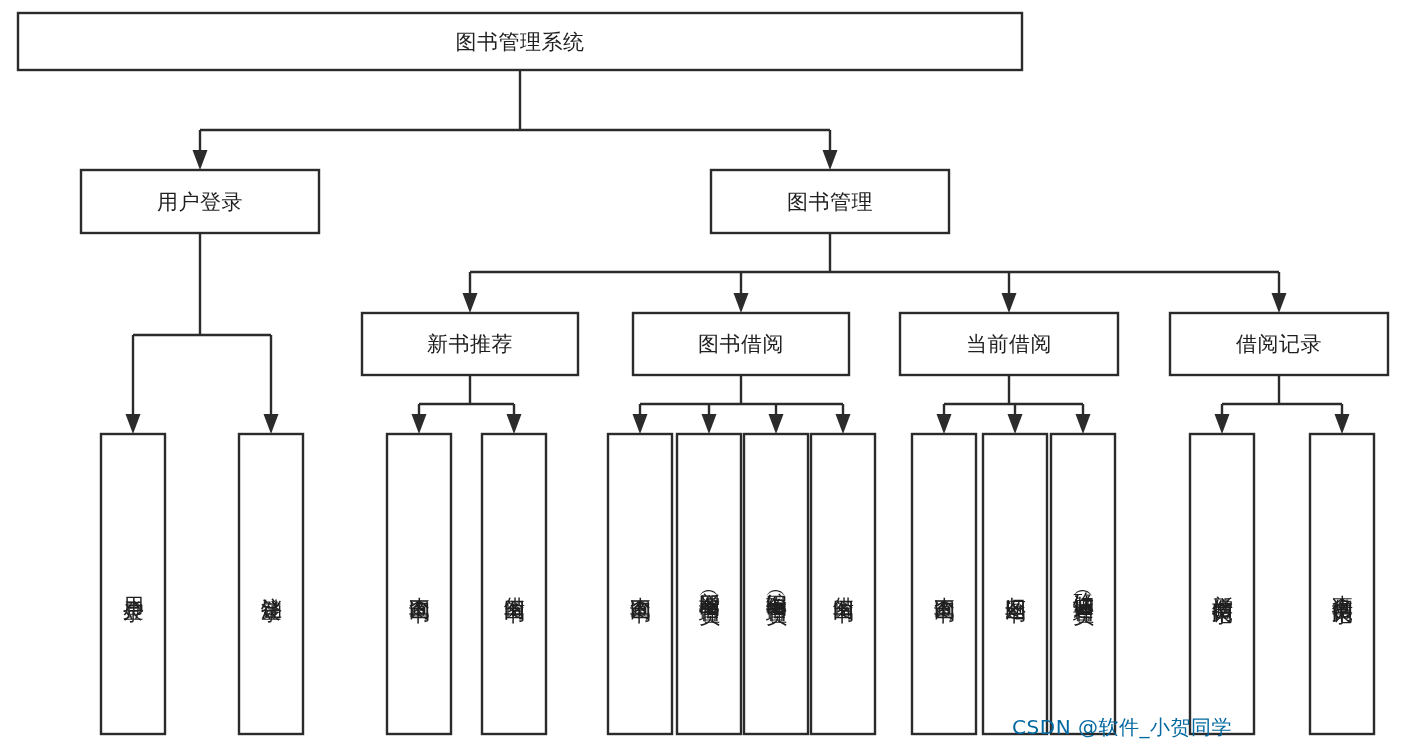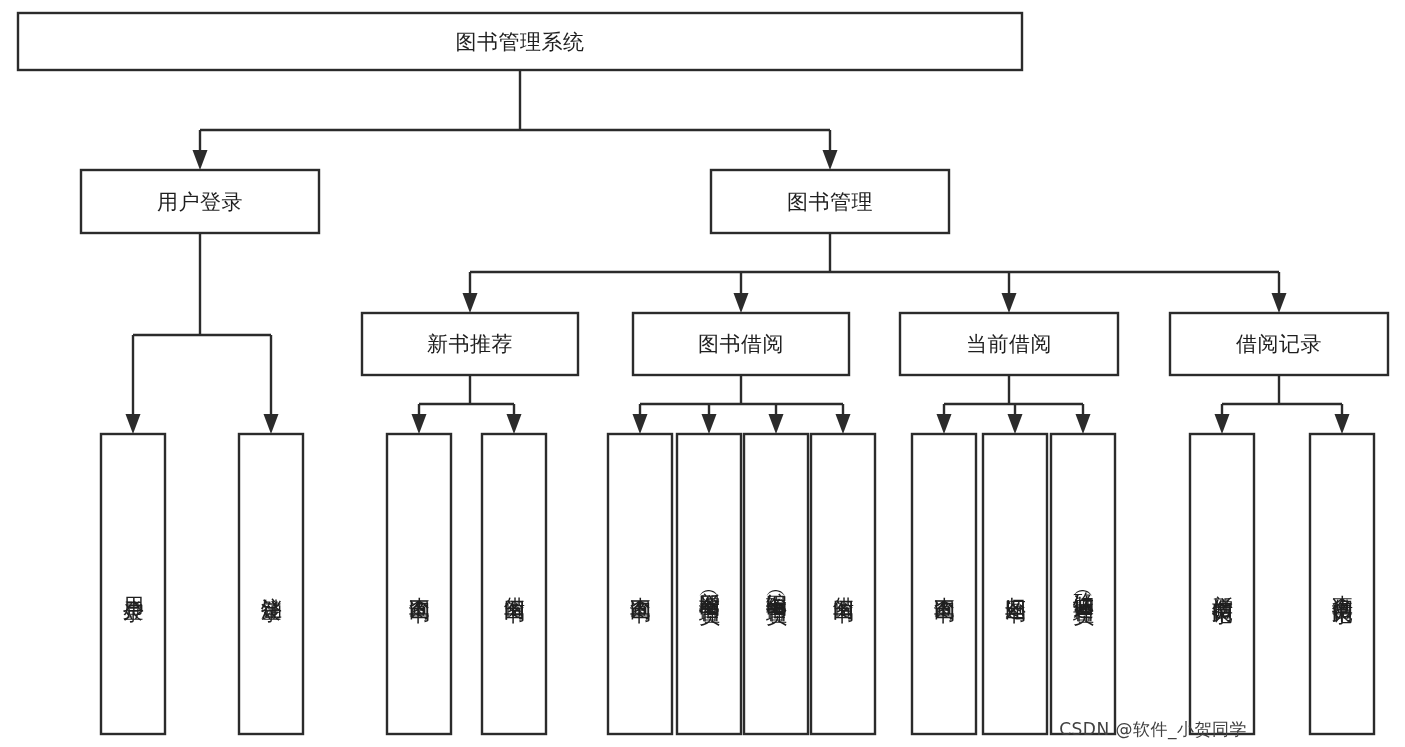--- a/index.html
+++ b/index.html
@@ -61,25 +61,25 @@
     font-size: 21px;
     line-height: 1.18;
     color: #1f1f1f;
     letter-spacing: 2px;
     white-space: nowrap;
     pointer-events: none;
     text-align: center;
   }
   .watermark {
     position: absolute;
-    right: 16px;
+    right: 31px;
     bottom: 6px;
     font-family: "DejaVu Sans", "Liberation Sans", sans-serif;
-    font-size: 17px;
-    color: #404040;
+    font-size: 20px;
+    color: #0369a1;
     letter-spacing: 0.5px;
     user-select: none;
     white-space: nowrap;
   }
 </style>
 </head>
 <body>
 
 <div id="diagram-root">
 

